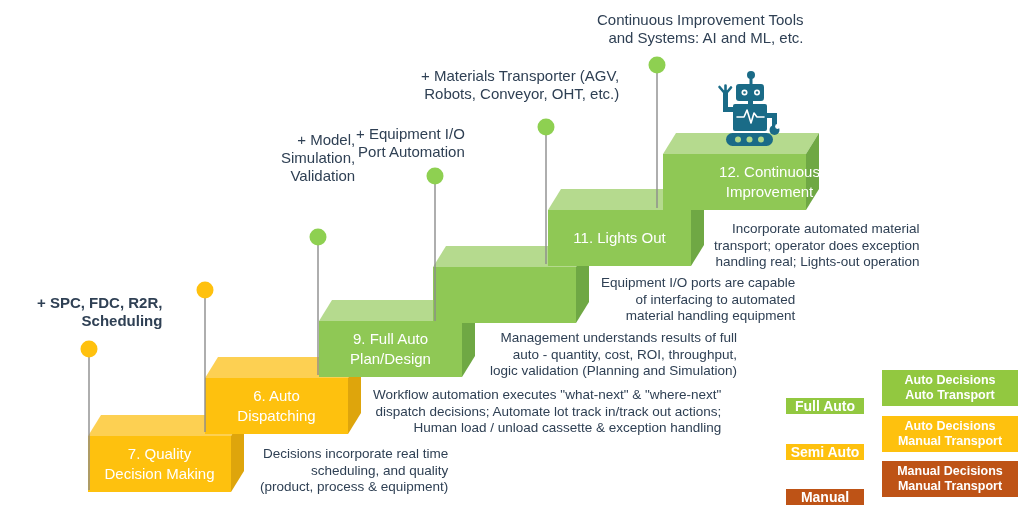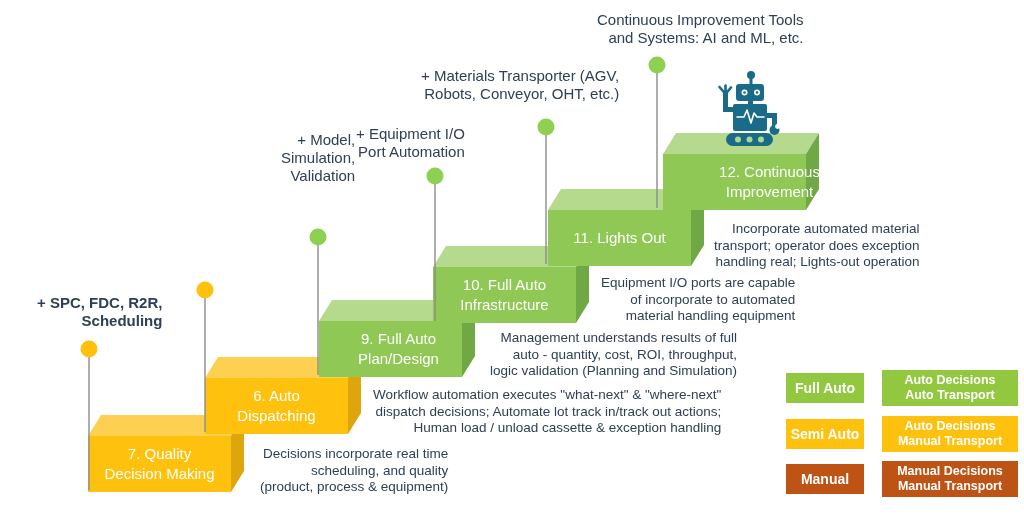--- a/index.html
+++ b/index.html
@@ -17,22 +17,22 @@
   }
   .step-label{
     width:143px;text-align:center;color:#ffffff;font-size:15px;line-height:20px;
   }
   .cycle{
     font-size:18px;line-height:22px;color:#2F4054;
   }
   .indent1{text-indent:34px;font-weight:bold;}
   .legend-row{position:absolute;left:786px;width:218px;}
   .lg-box1{
-    position:absolute;left:0;width:78px;height:30px;display:flex;align-items:center;justify-content:center;
-    color:#fff;font-size:14px;font-weight:bold;
+    position:absolute;left:0;width:78px;height:16px;display:flex;align-items:center;justify-content:center;
+    color:#fff;font-size:14px;font-weight:bold;margin-top:25px;
   }
   .lg-box2{
     position:absolute;left:96px;width:136px;height:36px;display:flex;align-items:center;justify-content:center;
     color:#fff;font-size:12.5px;font-weight:bold;line-height:15.5px;text-align:center;
   }
   .bg-green{background:#92C840;}
   .bg-gold{background:#FEC10E;}
   .bg-rust{background:#BE5316;}
 </style>
 </head>
@@ -118,24 +118,22 @@
       <circle cx="738" cy="139.5" r="3" fill="#AFD789"></circle>
       <circle cx="749.5" cy="139.5" r="3" fill="#AFD789"></circle>
       <circle cx="761" cy="139.5" r="3" fill="#AFD789"></circle>
     </g>
   </svg>
 
   <div class="abs step-label pre" style="left:88px;top:444px;">7. Quality
 Decision Making</div>
   <div class="abs step-label pre" style="left:205px;top:386px;">6. Auto
 Dispatching</div>
-  <div class="abs step-label pre" style="left:327px;top:329px;">9. Full Auto
+  <div class="abs step-label pre" style="left:319px;top:329px;">9. Full Auto
 Plan/Design</div>
-  <div class="abs step-label pre" style="left:433px;top:275px;">10. Full Auto
-Infrastructure</div>
   <div class="abs step-label pre" style="left:548px;top:228px;">11. Lights Out</div>
   <div class="abs step-label pre" style="left:663px;top:162px;padding-left:35px;">12. Continuous
 Improvement</div>
 
   <div class="abs callout pre indent1" style="left:3px;top:294px;">+ SPC, FDC, R2R,
 Scheduling</div>
   <div class="abs callout pre" style="left:281px;top:131px;">+ Model,
 Simulation,
 Validation</div>
   <div class="abs callout pre" style="left:356px;top:125px;">+ Equipment I/O
@@ -148,21 +146,21 @@
   <div class="abs desc pre" style="left:260px;top:446px;">Decisions incorporate real time
 scheduling, and quality
 (product, process &amp; equipment)</div>
   <div class="abs desc pre" style="left:373px;top:387px;">Workflow automation executes "what-next" &amp; "where-next"
 dispatch decisions; Automate lot track in/track out actions;
 Human load / unload cassette &amp; exception handling</div>
   <div class="abs desc pre" style="left:490px;top:330px;">Management understands results of full
 auto - quantity, cost, ROI, throughput,
 logic validation (Planning and Simulation)</div>
   <div class="abs desc pre" style="left:601px;top:275px;">Equipment I/O ports are capable
-of incorporate to automated
+of interfacing to automated
 material handling equipment</div>
   <div class="abs desc pre" style="left:714px;top:221px;">Incorporate automated material
 transport; operator does exception
 handling real; Lights-out operation</div>
 
 
   <div>
     <div class="legend-row" style="top:370px;height:36px;">
       <div class="lg-box1 bg-green" style="top:3px;">Full Auto</div>
       <div class="lg-box2 bg-green pre" style="top:0;">Auto Decisions

